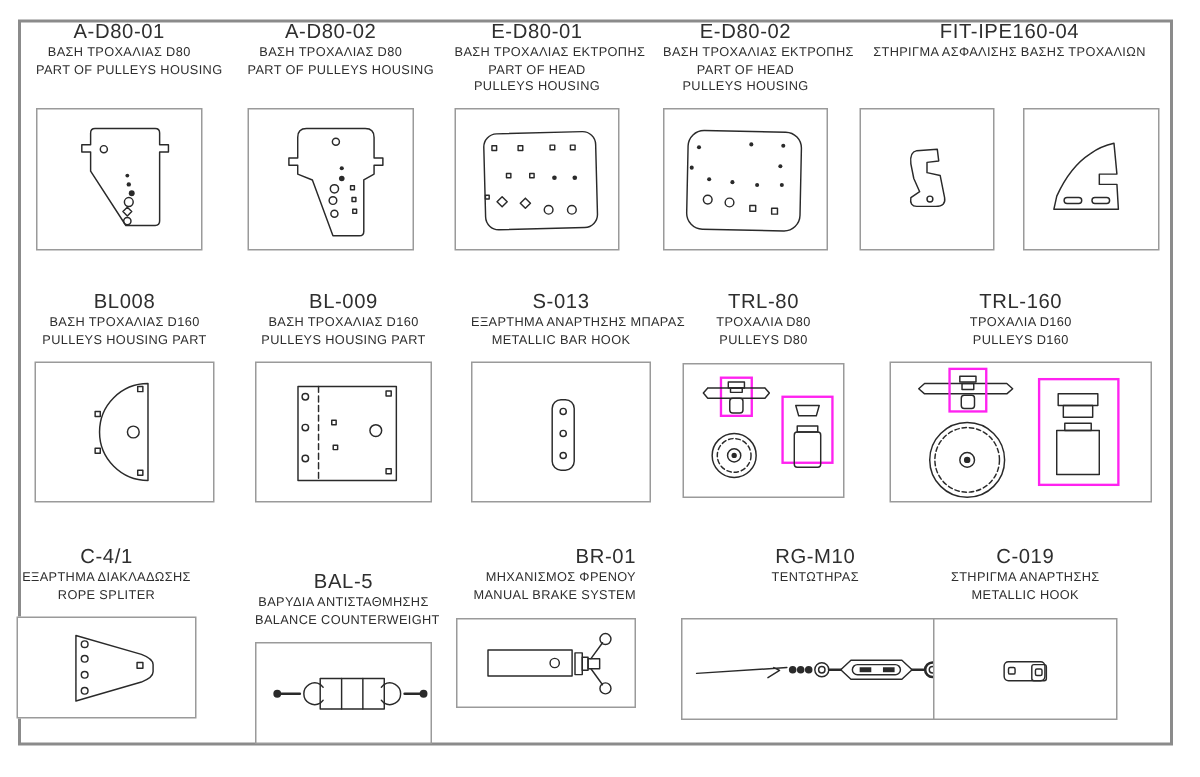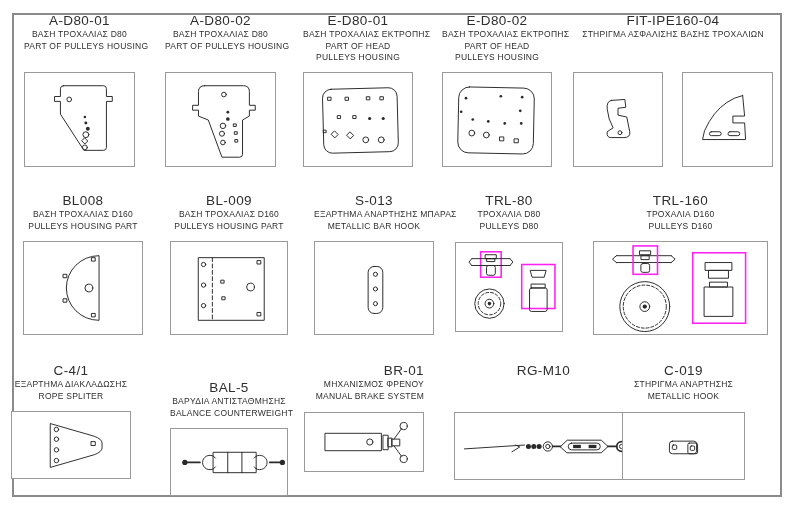--- a/index.html
+++ b/index.html
@@ -308,20 +308,21 @@
       <path class="ln" d="M91,27 L99,16"></path>
         <circle class="ln" cx="101" cy="13.5" r="3.8"></circle>
       <path class="ln" d="M91,34 L99,45"></path>
         <circle class="ln" cx="101" cy="47.5" r="3.8"></circle>
     </svg>
   </div>
 </div>
 
 <div class="cell c-rgm10">
   <div class="code">RG-M10</div>
+  <div class="sub">ΤΕΝΤΩΤΗΡΑΣ</div>
   <div class="pbox r3boxc">
     <svg viewBox="0 0 179 68">
       <path class="ln" d="M8,37 L70,33"></path>
       <path class="ln" d="M57,40 L65,35 L61,33"></path>
       <circle class="f" cx="74" cy="34.5" r="2.6"></circle>
         <circle class="f" cx="79.5" cy="34.5" r="2.6"></circle>
         <circle class="f" cx="85" cy="34.5" r="2.6"></circle>
       <circle class="ln" cx="94" cy="34.5" r="4.8"></circle>
         <circle class="ln" cx="94" cy="34.5" r="2.2"></circle>
       <path class="ln thk" d="M99,34.5 H107"></path>

